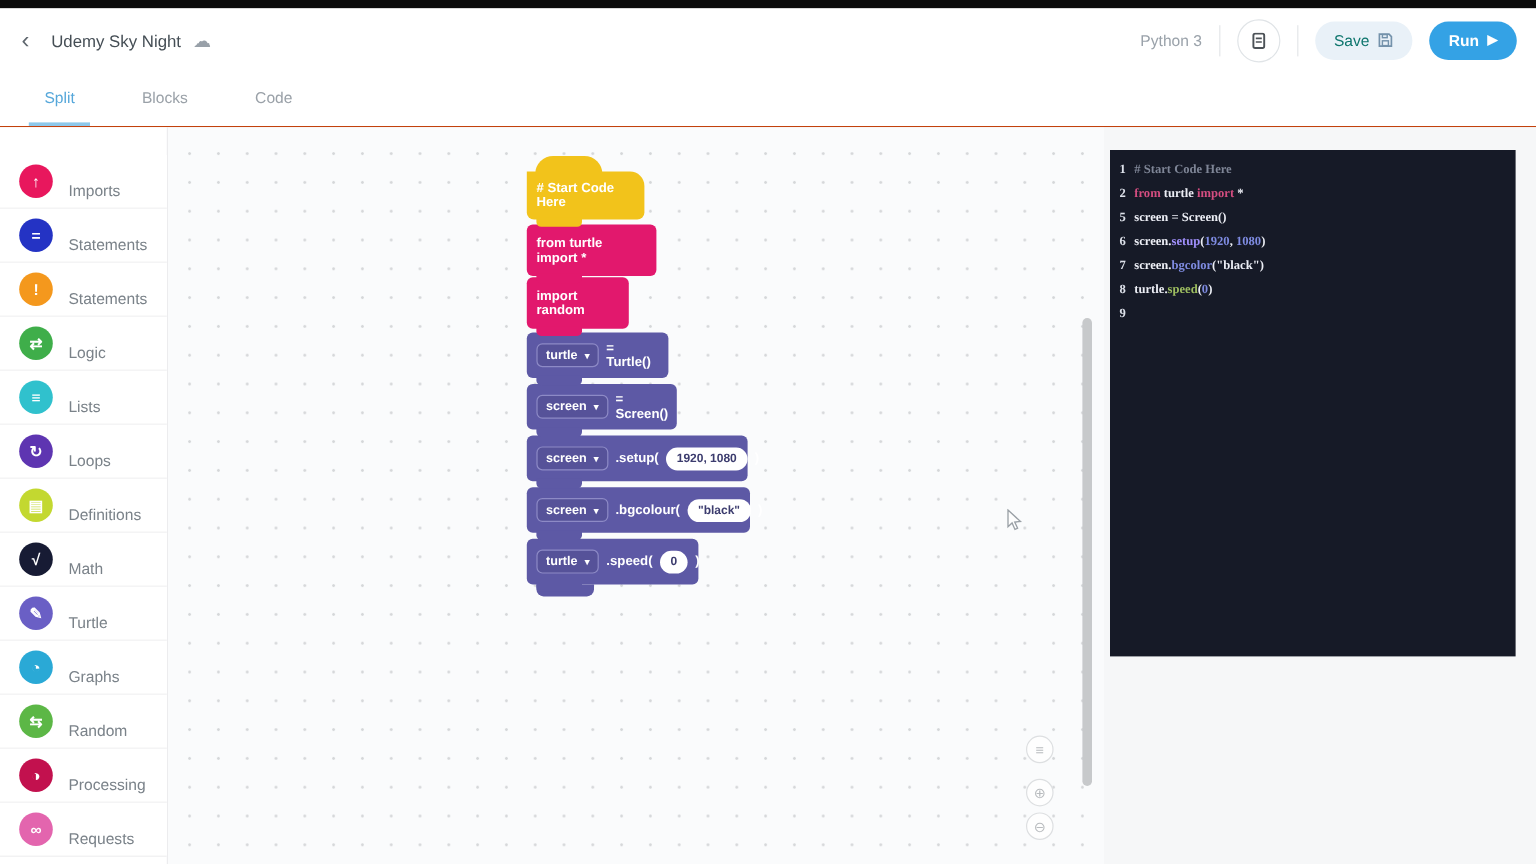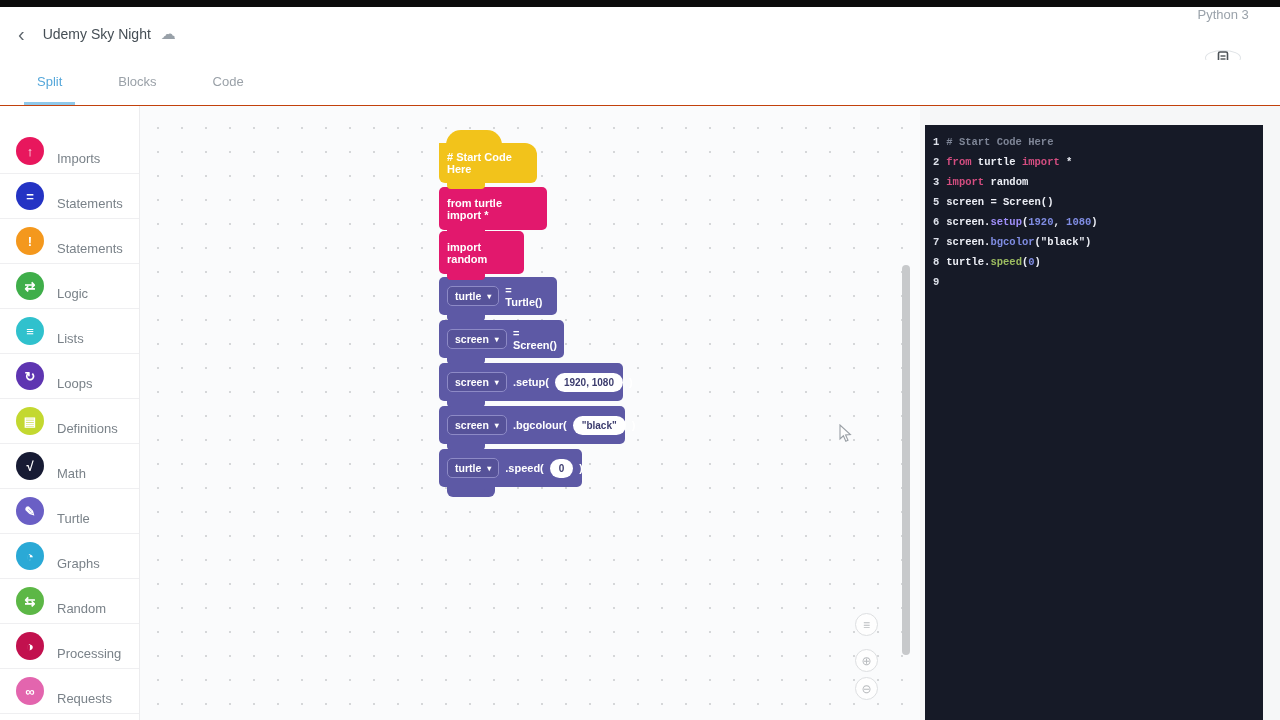--- a/index.html
+++ b/index.html
@@ -9,21 +9,21 @@
 
   
   .top-strip { position:absolute; left:0; top:0; width:1280px; height:7px; background:#0b0b0b; }
 
   
   .app-header { position:absolute; left:0; top:7px; width:1280px; height:53px; background:#fff;
     display:flex; align-items:center; }
   .back-btn { margin-left:18px; font-size:20px; color:#5f676e; cursor:pointer; line-height:1; }
   .doc-title { margin-left:18px; font-size:14px; color:#454e55; font-weight:500; }
   .cloud { margin-left:10px; font-size:15px; color:#98a0a8; }
-  .header-right { position:absolute; right:16px; top:0; height:53px; display:flex; align-items:center; gap:14px;flex-direction:column; }
+  .header-right { position:absolute; right:16px; top:0; height:53px; display:flex; align-items:center; gap:14px; }
   .runtime { font-size:13px; color:#9aa2aa; }
   .vdiv { width:1px; height:26px; background:#e4e7e9; }
   .circle-btn { width:36px; height:36px; border-radius:50%; border:1px solid #e0e4e7; background:#fff;
     display:flex; align-items:center; justify-content:center; }
   .pill { height:32px; border-radius:16px; display:flex; align-items:center; justify-content:center;
     gap:7px; font-size:13px; padding:0 16px; }
   .save-btn { background:#e9f1f8; color:#0f766e; }
   .run-btn { background:#34a2e5; color:#fff; font-weight:bold; }
   .run-play { font-size:11px; }
 
@@ -62,22 +62,22 @@
   .blk-pill { background:#fff; color:#3c3c6e; border-radius:13px; padding:4px 9px; font-size:10px;
     font-weight:bold; cursor:text; white-space:nowrap; }
 
   .v-scrollbar { position:absolute; left:762px; top:159px; width:8px; height:390px;
     background:#c7c9cb; border-radius:4px; cursor:pointer; }
   .zoom-btn { position:absolute; left:715px; width:23px; height:23px; border-radius:50%;
     border:1px solid #dddfe1; background:rgba(255,255,255,.7); color:#b9bcbf; font-size:12px;
     display:flex; align-items:center; justify-content:center; cursor:pointer; }
 
   .right-area { position:absolute; left:920px; top:106px; width:360px; height:614px; background:#f6f7f8; }
-  .code-panel { position:absolute; left:5px; top:19px; width:338px; height:595px; background:#161a27;
-    padding:7px 8px; font-family:Liberation Mono, monospace; font-size:10.5px; font-weight:bold; }
+  .code-panel { position:absolute; left:5px; top:19px; width:338px; height:422px; background:#161a27;
+    padding:7px 8px; font-family:Liberation Serif, serif; font-size:10.5px; font-weight:bold; }
   .code-line { height:20px; line-height:20px; white-space:pre; }
   .code-line .ln { margin-right:7px; }
 
   .mouse-cursor { position:absolute; left:838px; top:424px; }
 </style>
 </head>
 <body>
 
 <div id="app">
   <div class="top-strip"></div>
@@ -233,21 +233,20 @@
         <div class="zoom-btn" style="top: 543px;">⊕</div>
         <div class="zoom-btn" style="top: 571px;">⊖</div>
       </div>
     <div class="v-scrollbar"></div>
   </div>
 
   <div class="right-area">
     <div class="code-panel" id="code-lines" style="background: rgb(22, 26, 39);">
         <div class="code-line"><span class="ln" style="color: rgb(221, 225, 234);">1</span><span style="color: rgb(126, 133, 150);"># Start Code Here</span></div>
         <div class="code-line"><span class="ln" style="color: rgb(221, 225, 234);">2</span><span style="color: rgb(212, 77, 128);">from</span><span style="color: rgb(236, 238, 245);"> turtle </span><span style="color: rgb(212, 77, 128);">import</span><span style="color: rgb(236, 238, 245);"> *</span></div>
-        <div class="code-line"><span class="ln" style="color: rgb(221, 225, 234);">3</span><span style="color: rgb(212, 77, 128);">import</span><span style="color: rgb(236, 238, 245);"> random</span></div>
         <div class="code-line"><span class="ln" style="color: rgb(221, 225, 234);">5</span><span style="color: rgb(236, 238, 245);">screen = Screen()</span></div>
         <div class="code-line"><span class="ln" style="color: rgb(221, 225, 234);">6</span><span style="color: rgb(236, 238, 245);">screen.</span><span style="color: rgb(160, 143, 250);">setup</span><span style="color: rgb(236, 238, 245);">(</span><span style="color: rgb(127, 140, 226);">1920</span><span style="color: rgb(236, 238, 245);">, </span><span style="color: rgb(127, 140, 226);">1080</span><span style="color: rgb(236, 238, 245);">)</span></div>
         <div class="code-line"><span class="ln" style="color: rgb(221, 225, 234);">7</span><span style="color: rgb(236, 238, 245);">screen.</span><span style="color: rgb(127, 140, 226);">bgcolor</span><span style="color: rgb(236, 238, 245);">("black")</span></div>
         <div class="code-line"><span class="ln" style="color: rgb(221, 225, 234);">8</span><span style="color: rgb(236, 238, 245);">turtle.</span><span style="color: rgb(157, 189, 96);">speed</span><span style="color: rgb(236, 238, 245);">(</span><span style="color: rgb(127, 140, 226);">0</span><span style="color: rgb(236, 238, 245);">)</span></div>
         <div class="code-line"><span class="ln" style="color: rgb(221, 225, 234);">9</span></div>
       </div>
   </div>
 
   <svg class="mouse-cursor" width="16" height="20" viewBox="0 0 16 20">
     <path d="M2 1 L2 15 L5.4 11.8 L7.8 17.2 L10 16.2 L7.6 11 L12.4 10.6 Z" fill="#fdfdfd" stroke="#9aa0a6" stroke-width="1.1"></path>

